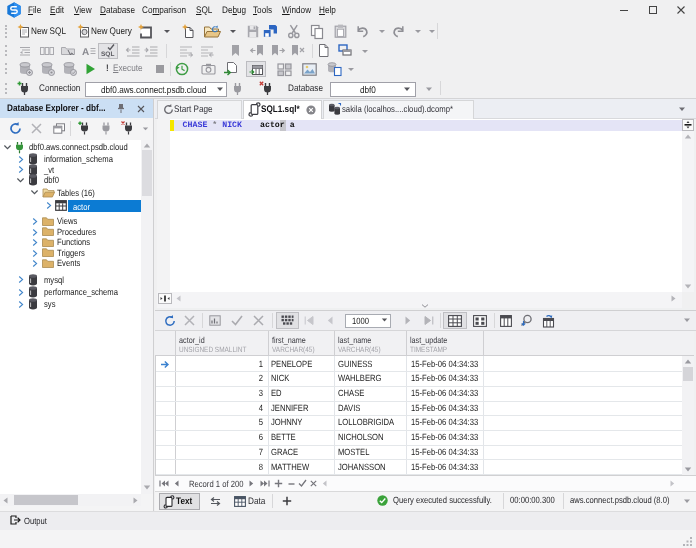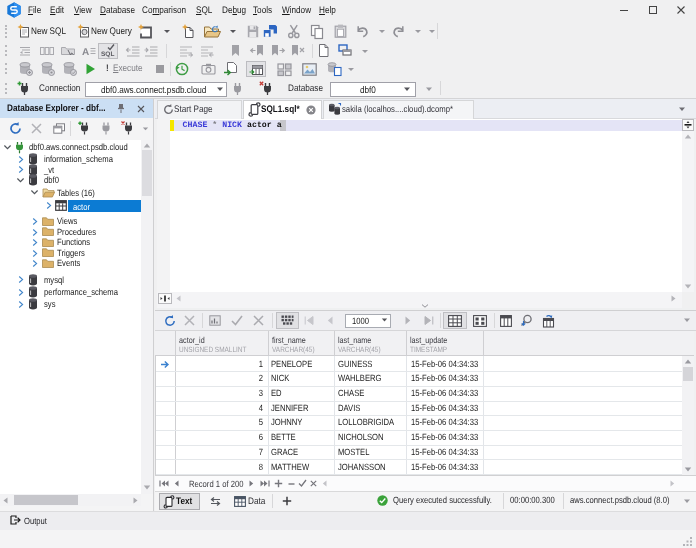--- a/index.html
+++ b/index.html
@@ -522,21 +522,21 @@
   <div class="lbl" style="left:342px;top:105px;font-size:9px;color:#33333a;">sakila (localhos....cloud).dcomp*</div>
   <svg style="left:678px;top:107px;" width="8" height="5" viewBox="0 0 8 5">
       <path d="M1 0.5 L4 4 L7 0.5 Z" fill="#6e6e74"></path>
     </svg>
 
   <div class="a" style="left:157px;top:119px;width:525px;height:173px;background:#ffffff;"></div>
   <div class="a" style="left:157px;top:119px;width:13px;height:173px;background:#f3f3f4;"></div>
   <div class="a" style="left:170px;top:119.5px;width:512px;height:11px;background:#e4e4f6;"></div>
   <div class="a" style="left:170px;top:119.5px;width:4px;height:11px;background:#f5e600;"></div>
   <div class="a" style="left:280px;top:120px;width:5.5px;height:10.5px;background:#c6c6cb;"></div>
-  <div class="a" style="left:182.6px;top:122.3px;font-family:'Liberation Mono',monospace;font-size:8.25px;font-weight:bold;line-height:1;white-space:pre;"><span style="color:#3a3ad8;">CHASE</span><span style="color:#7a7a80;"> * </span><span style="color:#3a3ad8;">NICK</span><span style="color:#111;"> actor a</span></div>
+  <div class="a" style="left:182.6px;top:122.3px;font-family:'Liberation Mono',monospace;font-size:8.25px;font-weight:bold;line-height:1;white-space:pre;"><span style="color:#3a3ad8;">CHASE</span><span style="color:#7a7a80;"> * </span><span style="color:#3a3ad8;">NICK</span><span style="color:#111;padding-left:13px;"> actor a</span></div>
 
   <div class="a" style="left:682px;top:119px;width:12px;height:173px;background:#f4f4f6;"></div>
   <div class="a" style="left:682px;top:119px;width:12px;height:12px;background:#fafafa;border:1px solid #b9b9bd;box-sizing:border-box;"></div>
   <svg style="left:684px;top:121px;" width="8" height="8" viewBox="0 0 8 8">
     <path d="M4 0 L5.5 2 L2.5 2 Z" fill="#3c3c40"></path>
       <rect x="0.5" y="3" width="7" height="1.6" fill="#1a1a1a"></rect>
       <path d="M4 7.5 L5.5 5.5 L2.5 5.5 Z" fill="#3c3c40"></path>
   </svg>
   <svg style="left:684px;top:134px;" width="8" height="5" viewBox="0 0 8 5">
       <path d="M4 0.5 L7.2 4.5 L0.8 4.5 Z" fill="#b3b3b8"></path>

